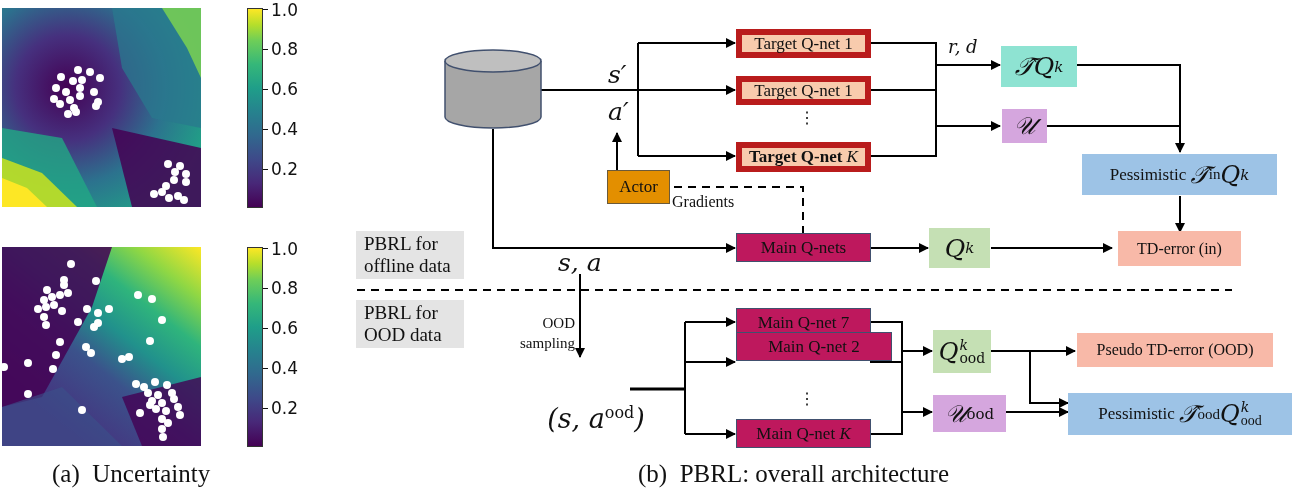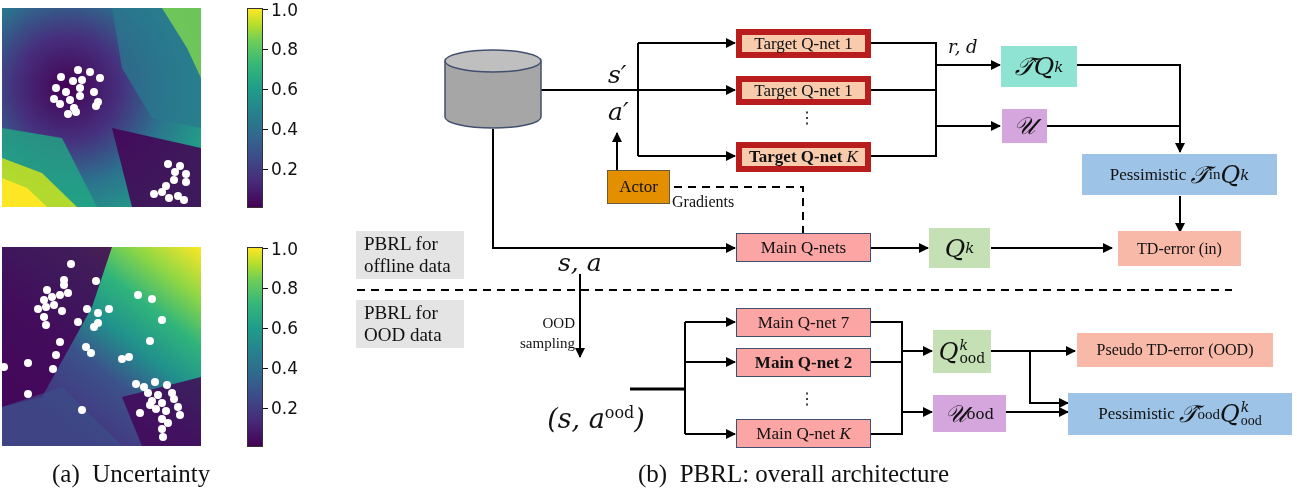--- a/index.html
+++ b/index.html
@@ -4,21 +4,21 @@
 <style>
   html, body { margin: 0; padding: 0; background: #ffffff; }
   body { width: 1297px; height: 495px; position: relative; overflow: hidden; font-family: "Liberation Serif", serif; color: #111; }
   .abs { position: absolute; }
   .heat { position: absolute; overflow: hidden; }
   .cbar { position: absolute; width: 14px; border: 1px solid #333; background: linear-gradient(to top, #440154 0%, #482878 12%, #3e4989 24%, #31688e 36%, #26828e 48%, #1f9e89 60%, #35b779 72%, #6ece58 84%, #b5de2b 92%, #fde725 100%); }
   .tick { position: absolute; font-family: "DejaVu Sans", sans-serif; font-size: 17px; color: #111; }
   .tickmark { position: absolute; width: 5px; height: 1px; background: #111; }
   .box { position: absolute; display: flex; align-items: center; justify-content: center; box-sizing: border-box; font-size: 17px; white-space: nowrap; }
   .salmon { background: #f8cbad; border: 6px solid #b91c1c; }
-  .yellow { background: #fca5a5; border: 1px solid #41506e; }
+  .yellow { background: #be185d; border: 1px solid #41506e; }
   .orange { background: #e38f00; border: 1px solid #6b5a3a; }
   .teal { background: #8ee3d2; }
   .purple { background: #d5a6de; }
   .green { background: #c5e0b4; }
   .blue { background: #9dc3e6; }
   .pink { background: #f8b9a8; }
   .gray-label { position: absolute; background: #e4e4e4; font-size: 19px; line-height: 22px; padding: 2px 10px 2px 8px; }
   .math { font-family: "DejaVu Serif", serif; font-style: italic; }
   .caption { position: absolute; font-size: 25px; }
   svg.lines { position: absolute; left: 0; top: 0; }
@@ -310,21 +310,21 @@
 <div class="abs" style="left:507px;top:313px;font-size:15px;line-height:20px;text-align:right;width:68px;white-space:pre;">OOD
 sampling</div>
 
 <div class="abs math" style="left:530px;top:372px;font-size:27px;white-space:pre;">
   <span>(s, a</span><sup style="font-size:16px;font-style:normal;">ood</sup><span>)</span>
 </div>
 
 <div class="box yellow" style="left:736px;top:308px;width:135px;height:29px;">
     <span>Main Q-net 7</span>
   </div>
-<div class="box yellow" style="left:736px;top:348px;width:135px;height:29px;font-weight:bold;">
+<div class="box yellow" style="left:736px;top:332px;width:156px;height:29px;">
     <span>Main Q-net 2</span>
   </div>
 <div class="abs" style="left:799px;top:389px;font-size:16px;">⋮</div>
 <div class="box yellow" style="left:736px;top:419px;width:135px;height:29px;">
     <span style="white-space:pre;">Main Q-net </span>
     <i>K</i>
   </div>
 
 <div class="box green math" style="left:933px;top:330px;width:58px;height:43px;font-size:24px;">
   <span>Q</span>

